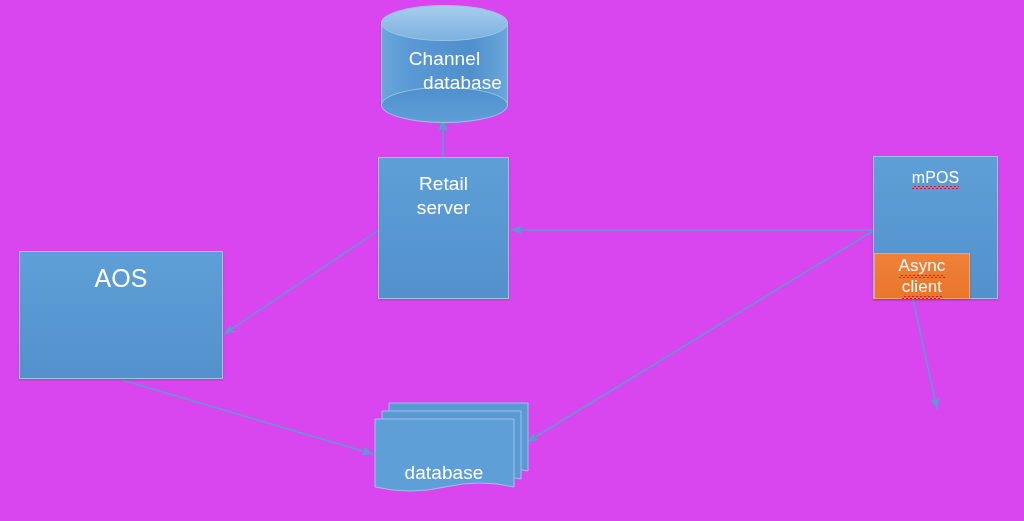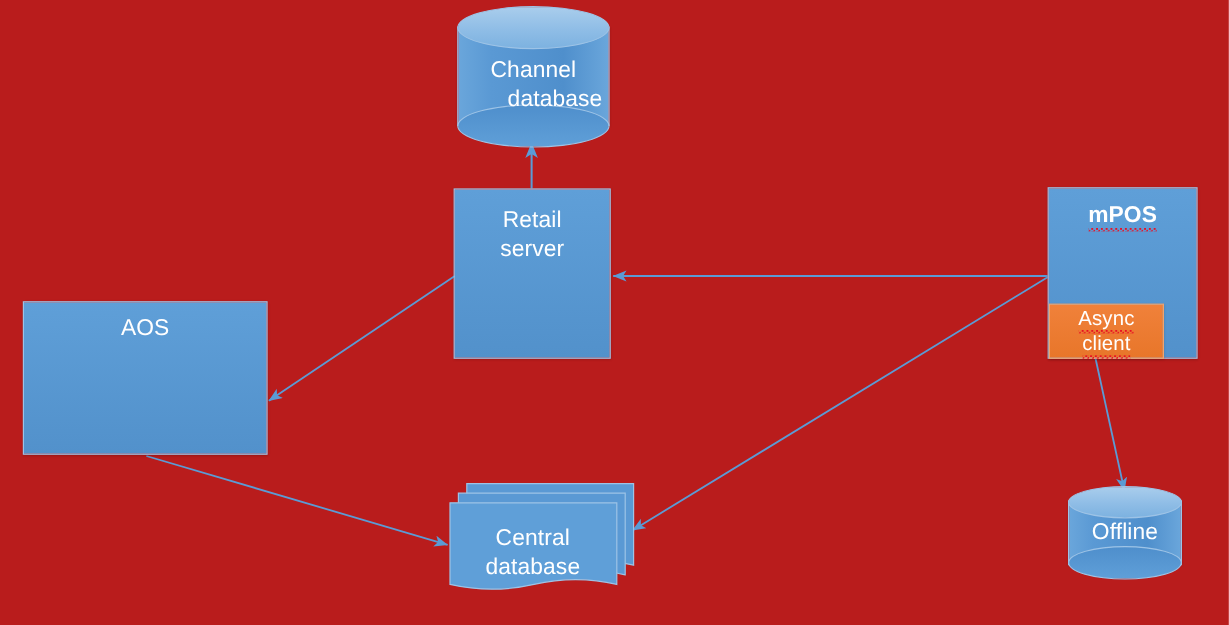--- a/index.html
+++ b/index.html
@@ -1,18 +1,18 @@
 <!DOCTYPE html>
 <html><head>
 <meta charset="utf-8">
 <style>
   html,body{margin:0;padding:0;background:#ffffff;}
   body{width:1024px;height:521px;overflow:hidden;
        font-family:"Liberation Sans","DejaVu Sans",sans-serif;}
-  #canvas{position:relative;width:1024px;height:521px;background:#b91c1c;}
+  #canvas{position:relative;width:1024px;height:521px;background:#d946ef;}
 
   .node{position:absolute;box-sizing:border-box;}
 
   
   .rect{
     background:linear-gradient(180deg,#5f9fd8 0%,#5291cb 100%);
     border:1px solid #9dc3e6;
     box-shadow:0 1px 2px rgba(0,0,0,.18);
   }
   .rect.orange{
@@ -93,54 +93,47 @@
     <div class="lbl" style="top:42px;font-size:19px;">Channel</div>
     <div class="lbl" style="top:66px;font-size:19px;padding-left:36px;">database</div>
   </div>
 
   <div class="node rect" style="left:378px;top:157px;width:131px;height:142px;">
     <div class="lbl" style="top:14px;font-size:19px;">Retail</div>
     <div class="lbl" style="top:38px;font-size:19px;">server</div>
   </div>
 
   <div class="node rect" style="left:19px;top:251px;width:204px;height:128px;">
-    <div class="lbl" style="top:10px;font-size:19px;">AOS</div>
+    <div class="lbl" style="top:10px;font-size:25px;">AOS</div>
   </div>
 
   <div class="stack" style="left:374px;top:401px;width:156px;height:98px;">
     <svg width="156" height="98" style="position:absolute;left:0;top:0;overflow:visible;">
       <g>
         <path d="M15,2 L154,2 L154,70 Q120,62 85,70 Q50,78 15,70 Z" fill="#5a99d4" stroke="#9dc3e6" stroke-width="1"></path>
       </g>
       <g>
         <path d="M8,10 L147,10 L147,78 Q113,70 78,78 Q43,86 8,78 Z" fill="#5a99d4" stroke="#9dc3e6" stroke-width="1"></path>
       </g>
       <g>
         <path d="M1,18 L140,18 L140,86 Q106,78 71,86 Q36,94 1,86 Z" fill="#5f9fd8" stroke="#9dc3e6" stroke-width="1"></path>
       </g>
     </svg>
-    <div class="lbl" style="top:36px;left:0;width:140px;font-size:19px;">Central</div>
     <div class="lbl" style="top:60px;left:0;width:140px;font-size:19px;">database</div>
   </div>
 
   <div class="node rect" style="left:873px;top:156px;width:125px;height:143px;">
-    <div class="lbl" style="top:11px;font-size:19px;font-weight:bold;">
+    <div class="lbl" style="top:11px;font-size:16px;">
       <span class="sp">mPOS</span>
     </div>
   </div>
 
   <div class="node rect orange" style="left:874px;top:253px;width:96px;height:46px;">
     <div class="lbl" style="top:22px;font-size:17px;">
       <span class="sp">client</span>
     </div>
     <div class="lbl" style="top:1px;font-size:17px;">
       <span class="sp">Async</span>
     </div>
   </div>
 
-  <div class="cyl" style="left:890px;top:405px;width:95px;height:78px;">
-    <div class="body" style="top:12px;height:54px;"></div>
-    <div class="bot" style="top:50px;height:26px;"></div>
-    <div class="top" style="top:0px;height:25px;"></div>
-    <div class="lbl" style="top:27px;font-size:19px;">Offline</div>
-  </div>
 
 </div>
 
 </body></html>

